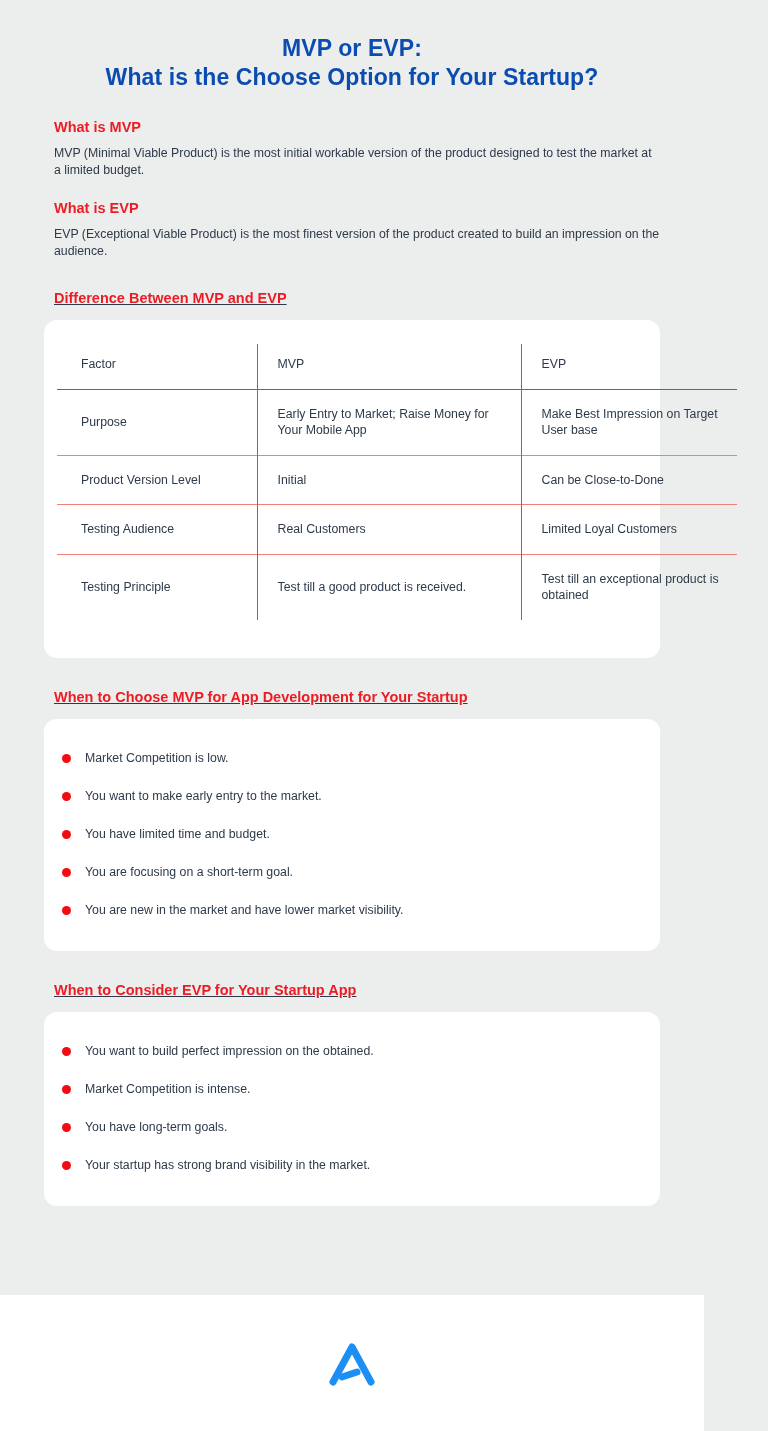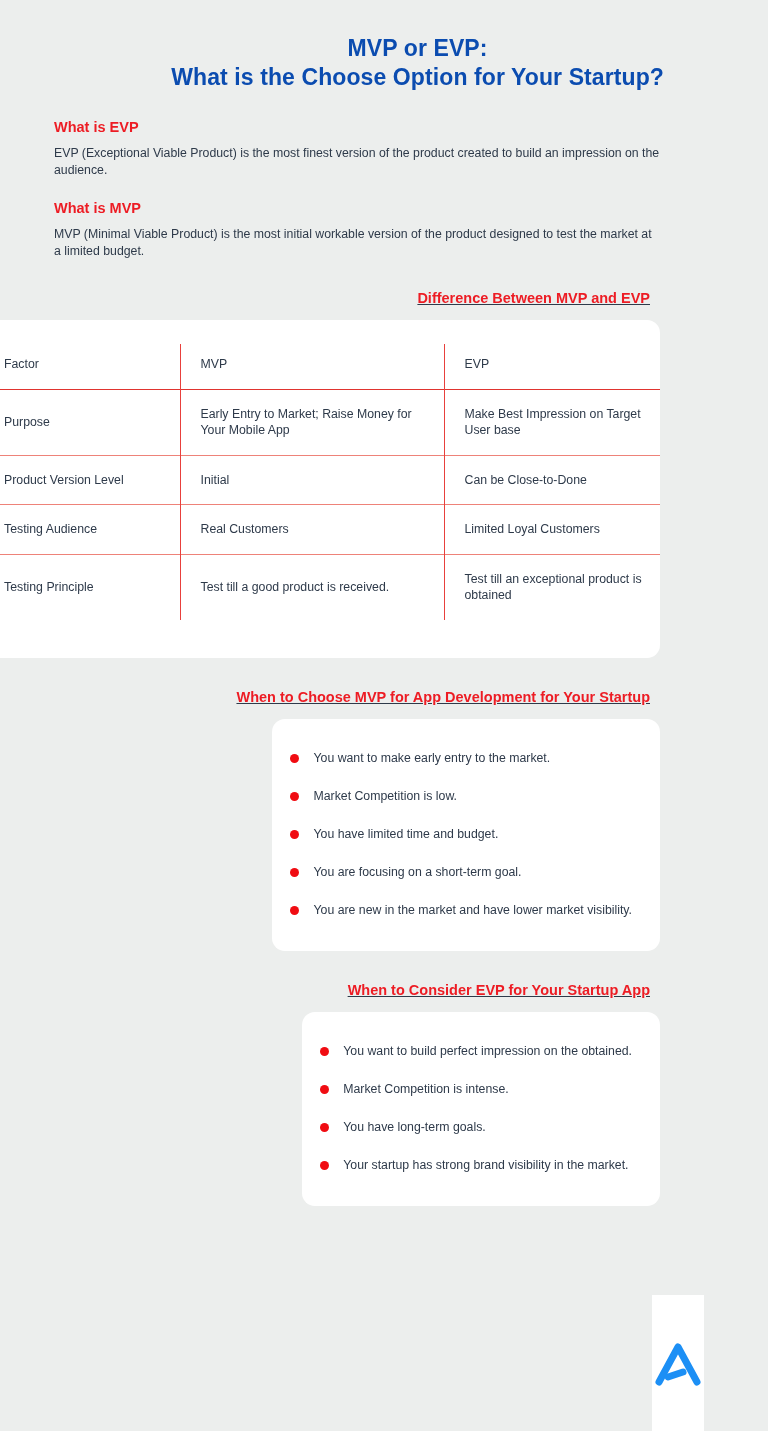--- a/index.html
+++ b/index.html
@@ -16,21 +16,20 @@
     overflow: hidden;
     position: relative;
   }
 
   .page {
     width: 704px;
     height: 1431px;
     position: relative;
     display: flex;
     flex-direction: column;
-    align-items: flex-end;
   }
 
   
   .title-block {
     padding: 34px 40px 0 40px;
     text-align: center;
   }
   .title-line {
     color: #0B4CB0;
     font-size: 23px;
@@ -157,26 +156,26 @@
 
 <div class="page">
 
   <div class="title-block">
     <div class="title-line">MVP or EVP:</div>
     <div class="title-line">What is the Choose Option for Your Startup?</div>
   </div>
 
   <div class="intro">
     <div class="intro-group">
+      <div class="section-heading">What is MVP</div>
+      <div class="intro-body">MVP (Minimal Viable Product) is the most initial workable version of the product designed to test the market at a limited budget.</div>
+    </div>
+    <div class="intro-group">
       <div class="section-heading">What is EVP</div>
       <div class="intro-body">EVP (Exceptional Viable Product) is the most finest version of the product created to build an impression on the audience.</div>
-    </div>
-    <div class="intro-group">
-      <div class="section-heading">What is MVP</div>
-      <div class="intro-body">MVP (Minimal Viable Product) is the most initial workable version of the product designed to test the market at a limited budget.</div>
     </div>
   </div>
 
   <div class="block-heading">
     <div class="section-heading">Difference Between MVP and EVP</div>
   </div>
   <div class="card table-card">
     <table class="cmp">
       <colgroup>
         <col class="c1">
@@ -214,25 +213,25 @@
       </tbody>
     </table>
   </div>
 
   <div class="block-heading">
     <div class="section-heading">When to Choose MVP for App Development for Your Startup</div>
   </div>
   <div class="card bullet-card">
     <div class="bullet-row">
       <span class="bullet-dot"></span>
+      <span class="bullet-text">Market Competition is low.</span>
+    </div>
+    <div class="bullet-row">
+      <span class="bullet-dot"></span>
       <span class="bullet-text">You want to make early entry to the market.</span>
-    </div>
-    <div class="bullet-row">
-      <span class="bullet-dot"></span>
-      <span class="bullet-text">Market Competition is low.</span>
     </div>
     <div class="bullet-row">
       <span class="bullet-dot"></span>
       <span class="bullet-text">You have limited time and budget.</span>
     </div>
     <div class="bullet-row">
       <span class="bullet-dot"></span>
       <span class="bullet-text">You are focusing on a short-term goal.</span>
     </div>
     <div class="bullet-row">

